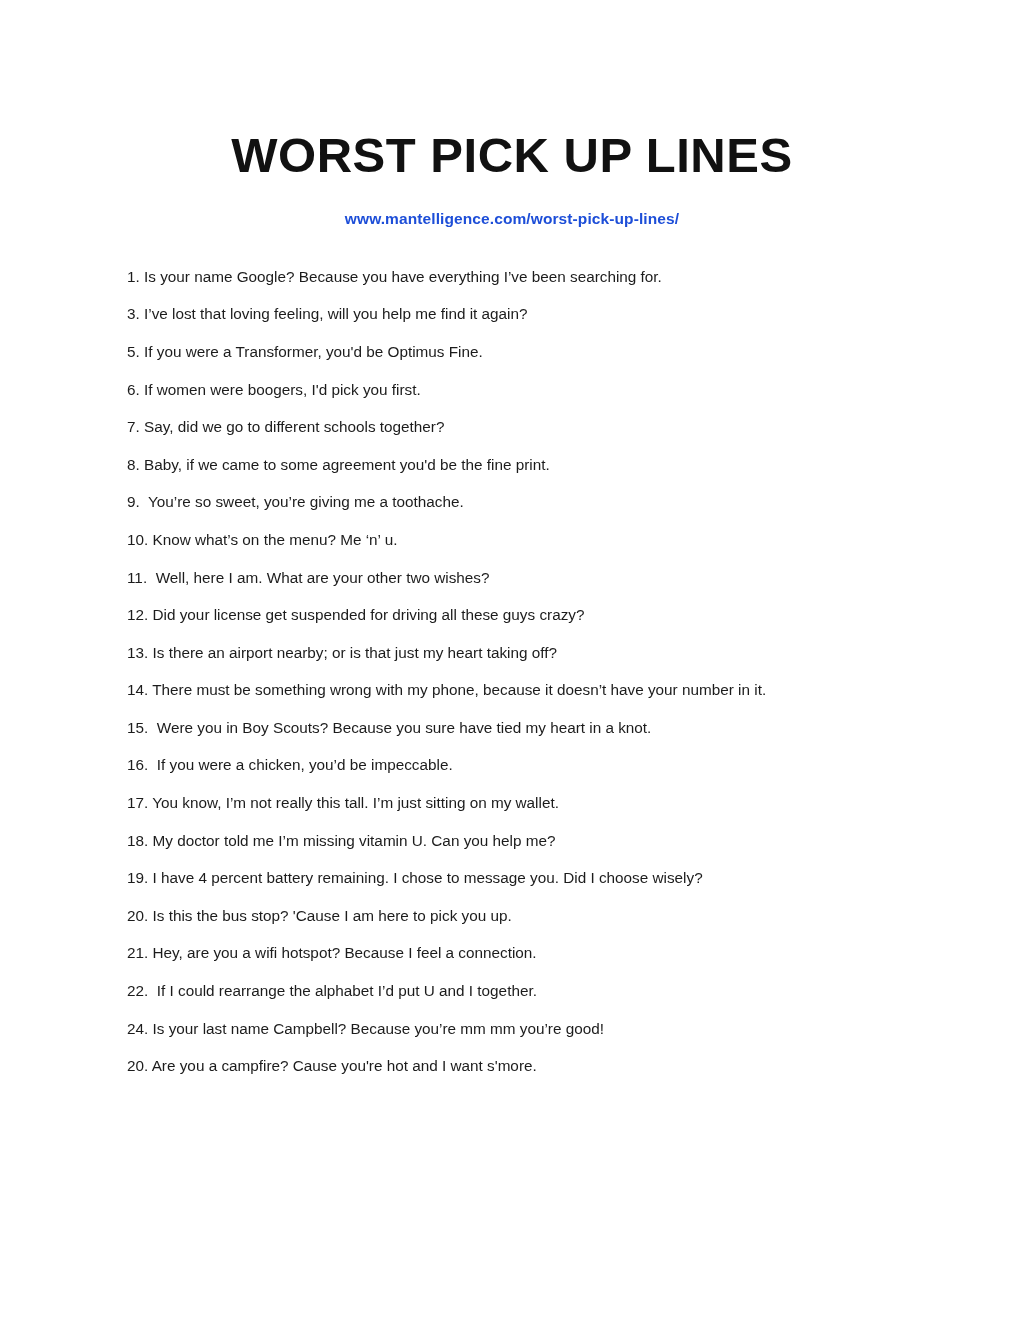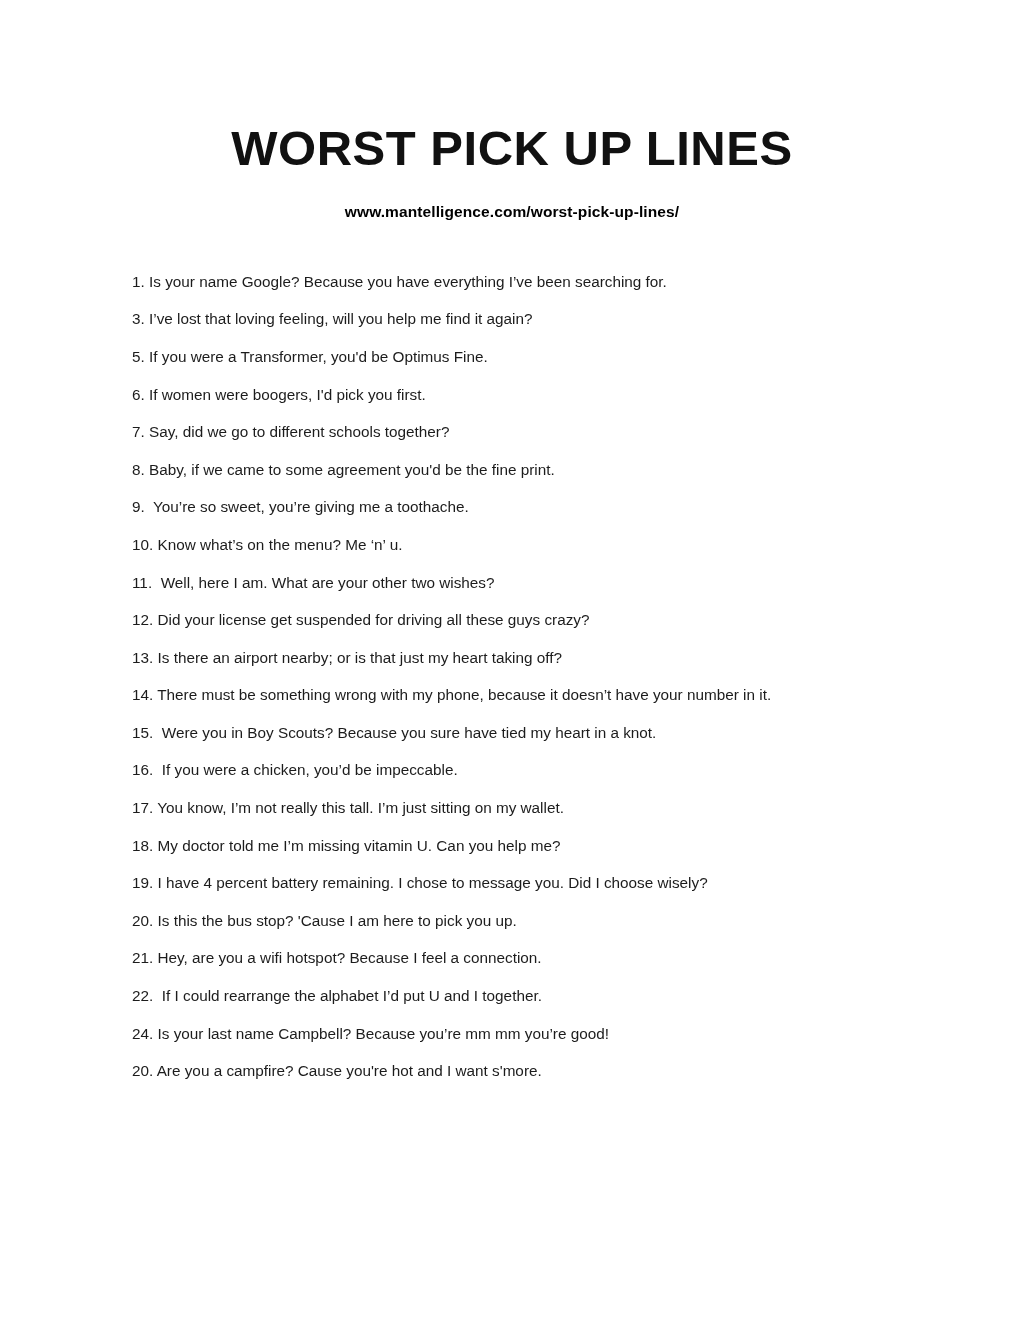--- a/index.html
+++ b/index.html
@@ -12,45 +12,45 @@
     height: 1325px;
     font-family: "Liberation Sans", sans-serif;
     color: #1a1a1a;
     position: relative;
     overflow: hidden;
   }
   .page {
     width: 1024px;
     height: 950px;
     box-sizing: border-box;
-    padding: 0;
+    padding: 7px;
     background: #ffffff;
     position: relative;
   }
   .doc-title {
     text-align: center;
     font-size: 49px;
     font-weight: bold;
     letter-spacing: 0.5px;
     color: #111111;
     margin: 0;
     padding-top: 122px;
     line-height: 1.1;
   }
   .doc-url {
     text-align: center;
     font-size: 15.5px;
     font-weight: bold;
-    color: #000000;
+    color: #1d4ed8;
     margin: 0;
     padding-top: 27px;
     letter-spacing: 0.1px;
   }
   .list {
-    margin: 12px;
+    margin: 0;
     padding: 0;
     list-style: none;
     padding-top: 30px;
   }
   .list-item {
     font-size: 15.3px;
     color: #1c1c1c;
     line-height: 1.3;
     padding: 0 0 0 120px;
     margin: 0;

